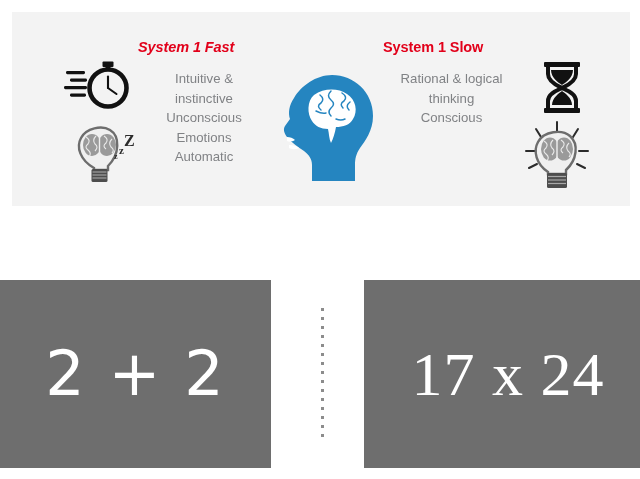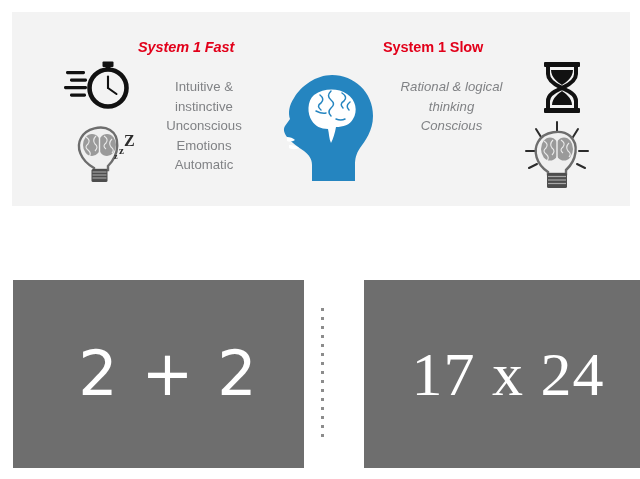--- a/index.html
+++ b/index.html
@@ -38,24 +38,23 @@
   #title-left  { left: 126px; top: 27px; font-style: italic; }
   #title-right { left: 371px; top: 27px; }
 
   
   .word-list {
     position: absolute;
     color: #808285;
     font-size: 13.2px;
     line-height: 19.5px;
     text-align: center;
-    margin-top: 8px;
   }
   #list-left  { left: 133px; top: 57px;  width: 118px; }
-  #list-right { left: 367px; top: 57px;  width: 145px; font-style: italic; }
+  #list-right { left: 367px; top: 57px;  width: 145px; }
   .word-item { display: block; }
 
   
   .icon-holder { position: absolute; }
   #icon-stopwatch   { left: 52px;  top: 48px;  width: 86px;  height: 50px; }
   #icon-bulb-sleep  { left: 52px;  top: 108px; width: 86px;  height: 70px; }
   #icon-head        { left: 262px; top: 57px;  width: 112px; height: 122px; }
   #icon-hourglass   { left: 512px; top: 48px;  width: 76px;  height: 58px; }
   #icon-bulb-idea   { left: 500px; top: 108px; width: 90px;  height: 74px; }
 
@@ -68,25 +67,24 @@
     height: 273px;
   }
   .equation-box {
     position: absolute;
     background: #6e6e6e;
     display: flex;
     align-items: center;
     justify-content: center;
   }
   #box-left {
-    left: 13px;
+    left: 0;
     top: 74px;
     width: 271px;
     height: 188px;
-    padding-left: 20px;
   }
   #box-right {
     left: 364px;
     top: 74px;
     width: 288px;
     height: 188px;
   }
   .equation-text {
     color: #ffffff;
     font-size: 62px;

